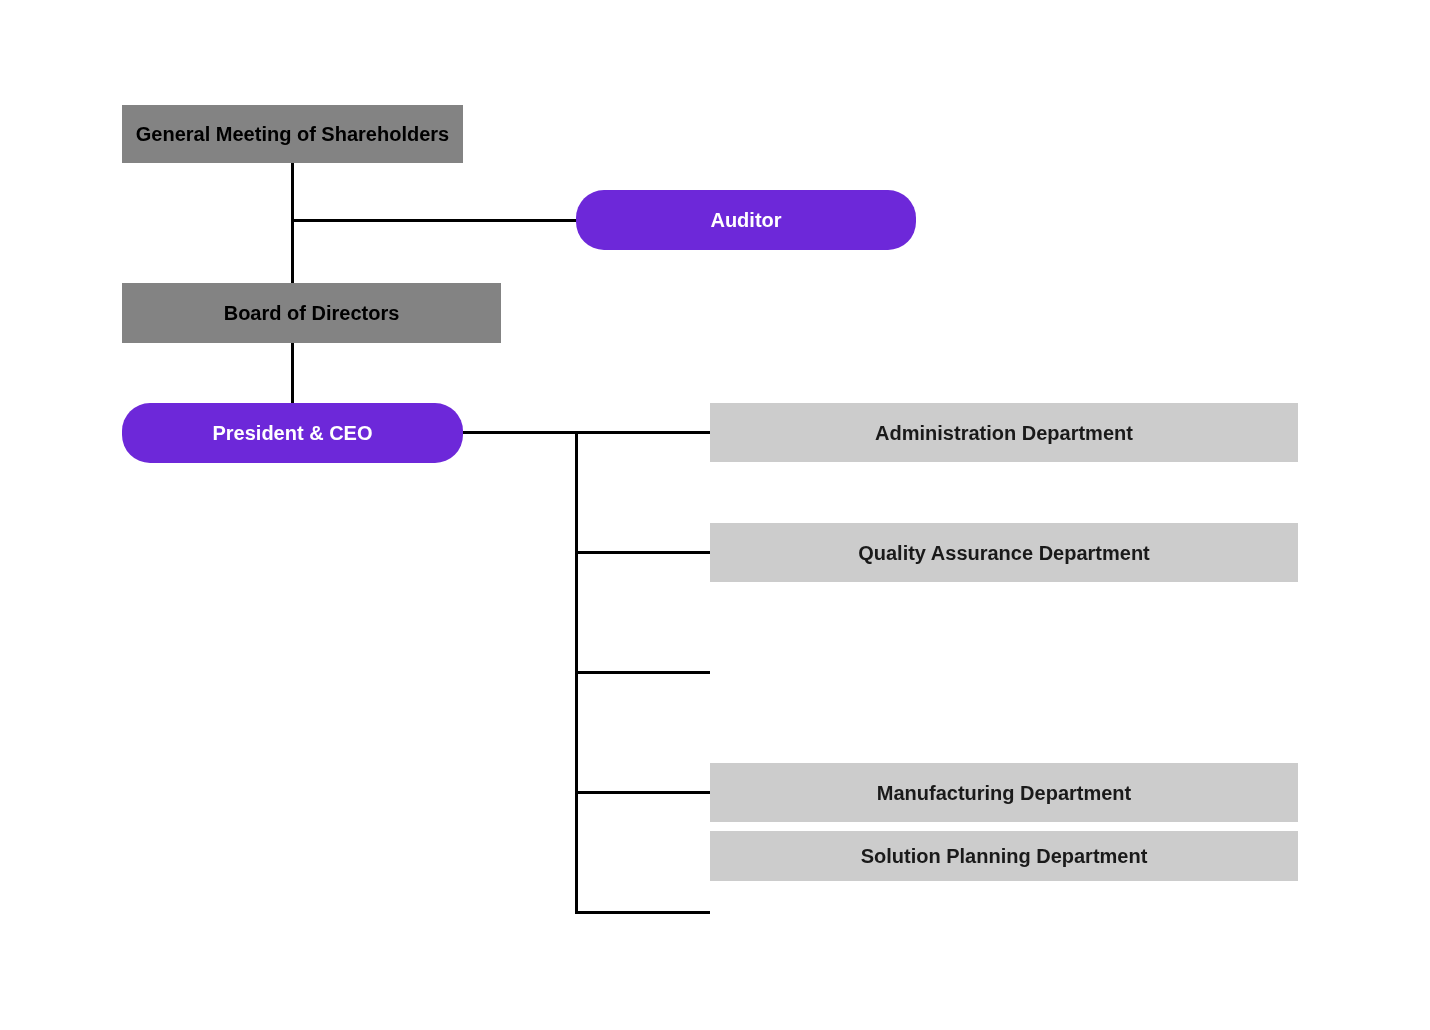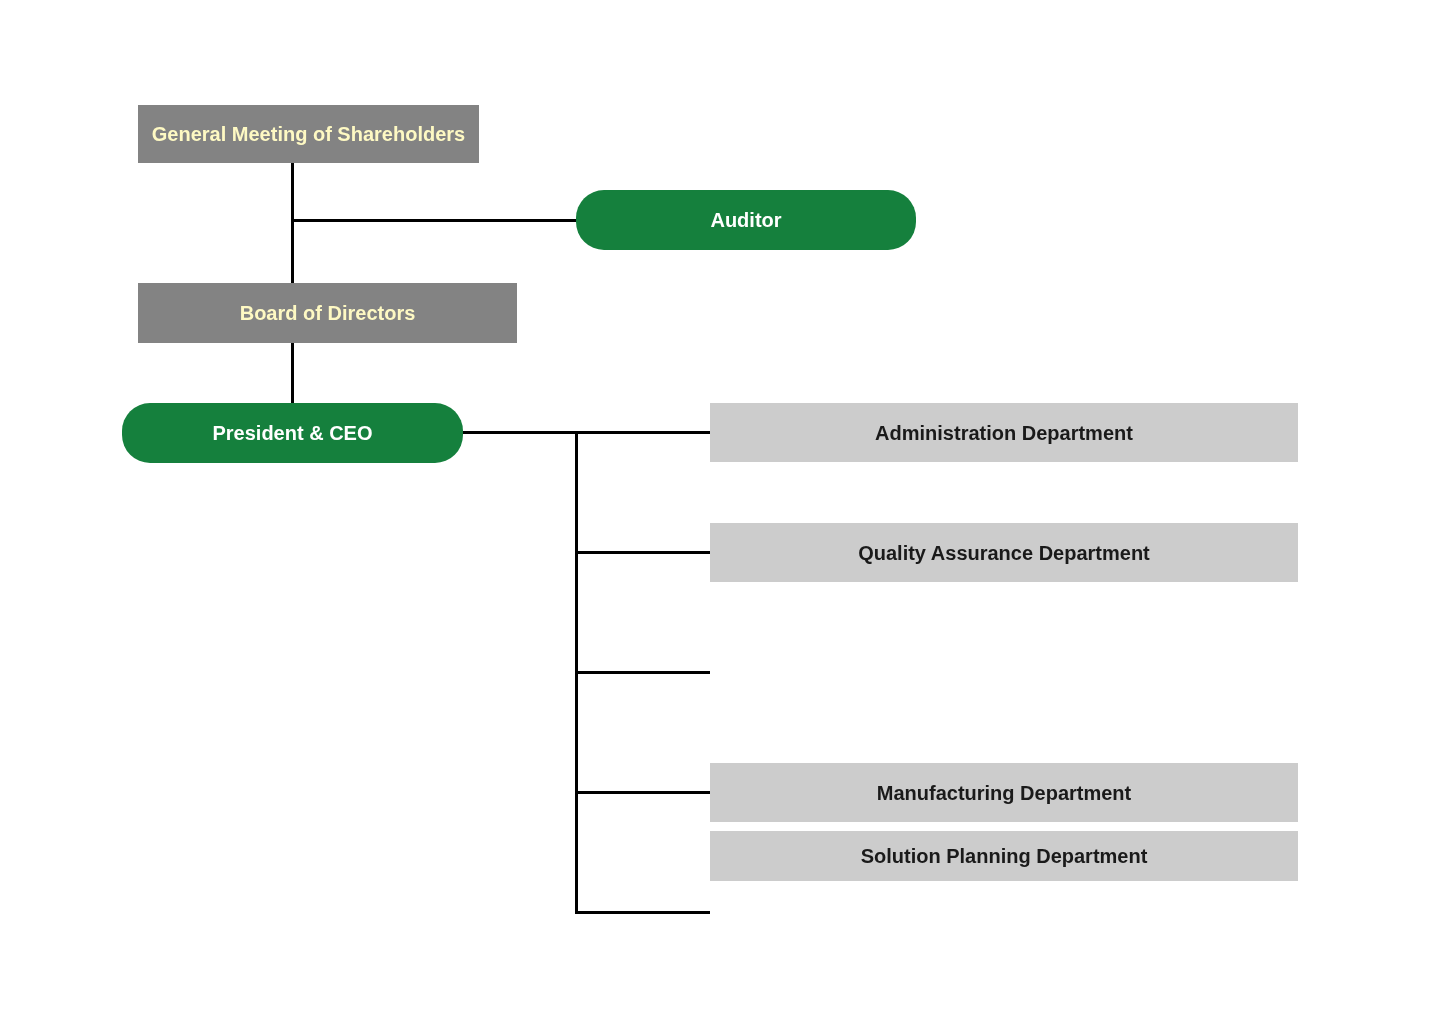--- a/index.html
+++ b/index.html
@@ -20,25 +20,24 @@
     display: flex;
     align-items: center;
     justify-content: center;
     text-align: center;
     font-weight: bold;
     font-size: 20px;
     line-height: 1.2;
   }
   .node-mid {
     background: #838383;
-    color: #fef9c3;
-    margin-left: 16px;
+    color: #000000;
   }
   .node-dark {
-    background: #15803d;
+    background: #6d28d9;
     color: #ffffff;
     border-radius: 28px;
   }
   .node-light {
     background: #cccccc;
     color: #1a1a1a;
   }
   .line {
     position: absolute;
     background: #000000;

